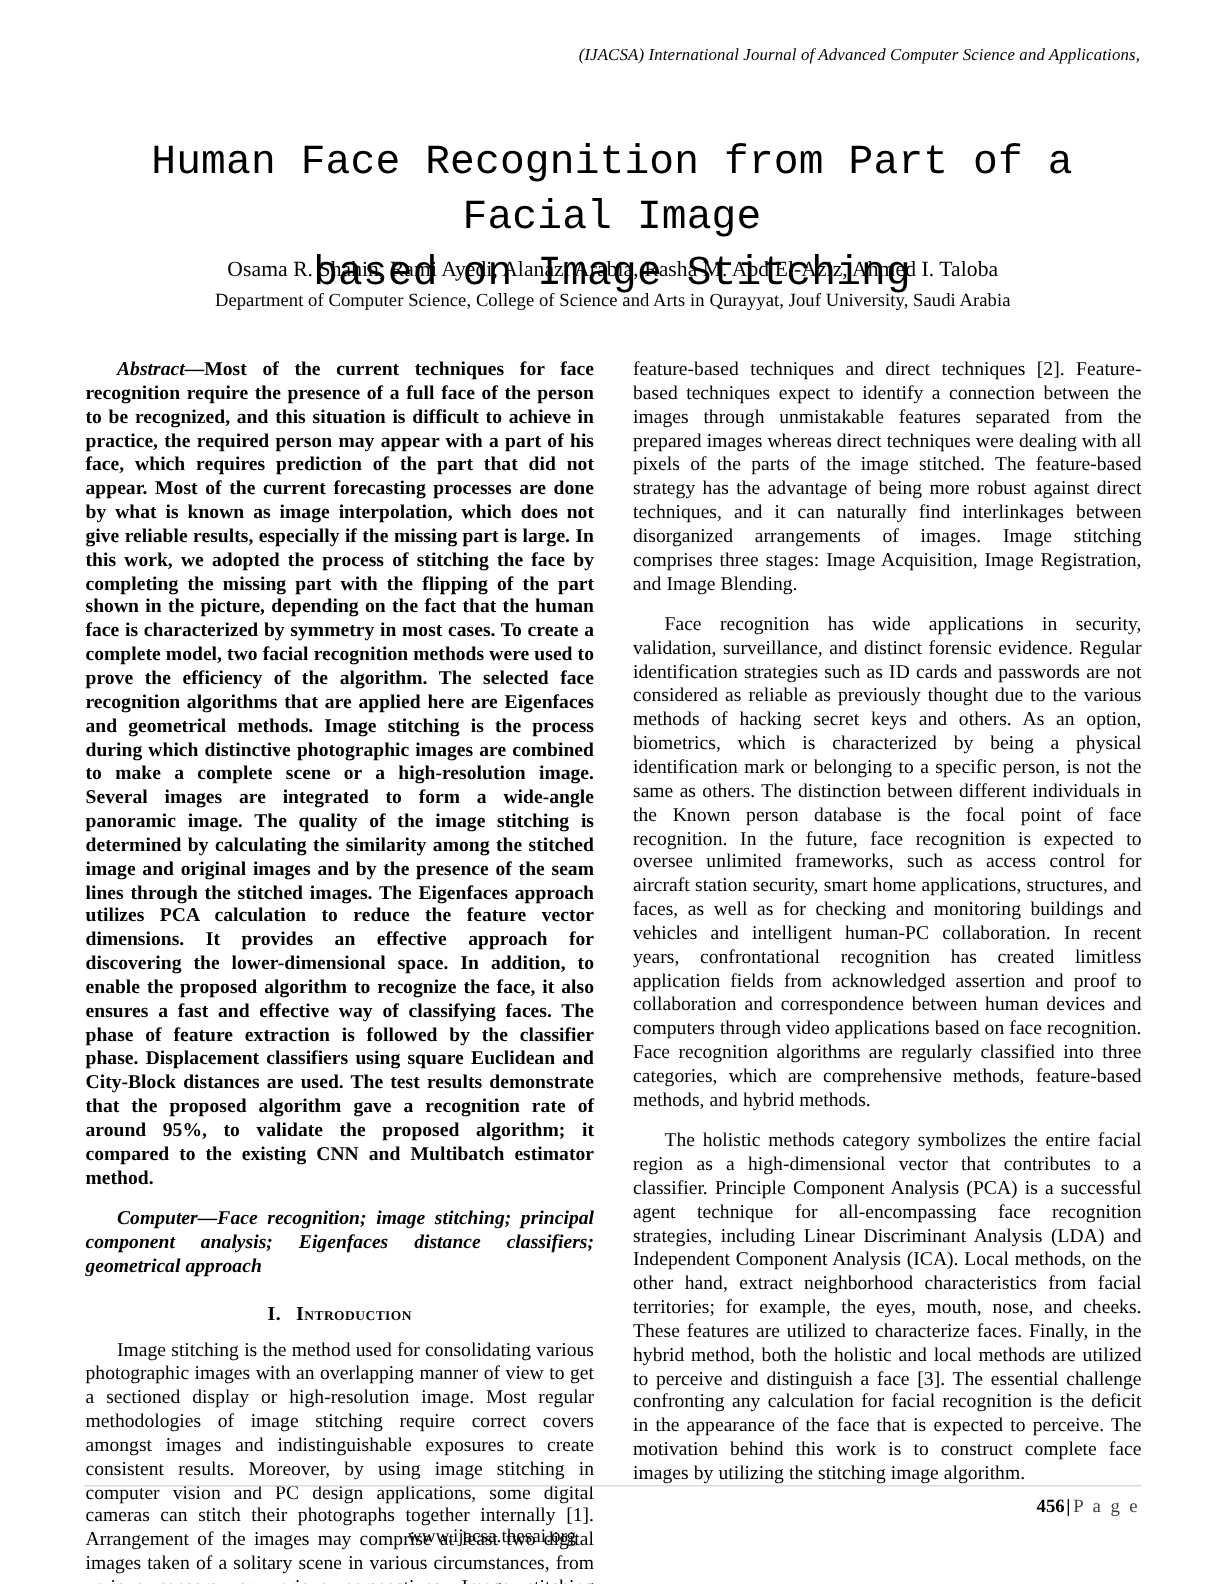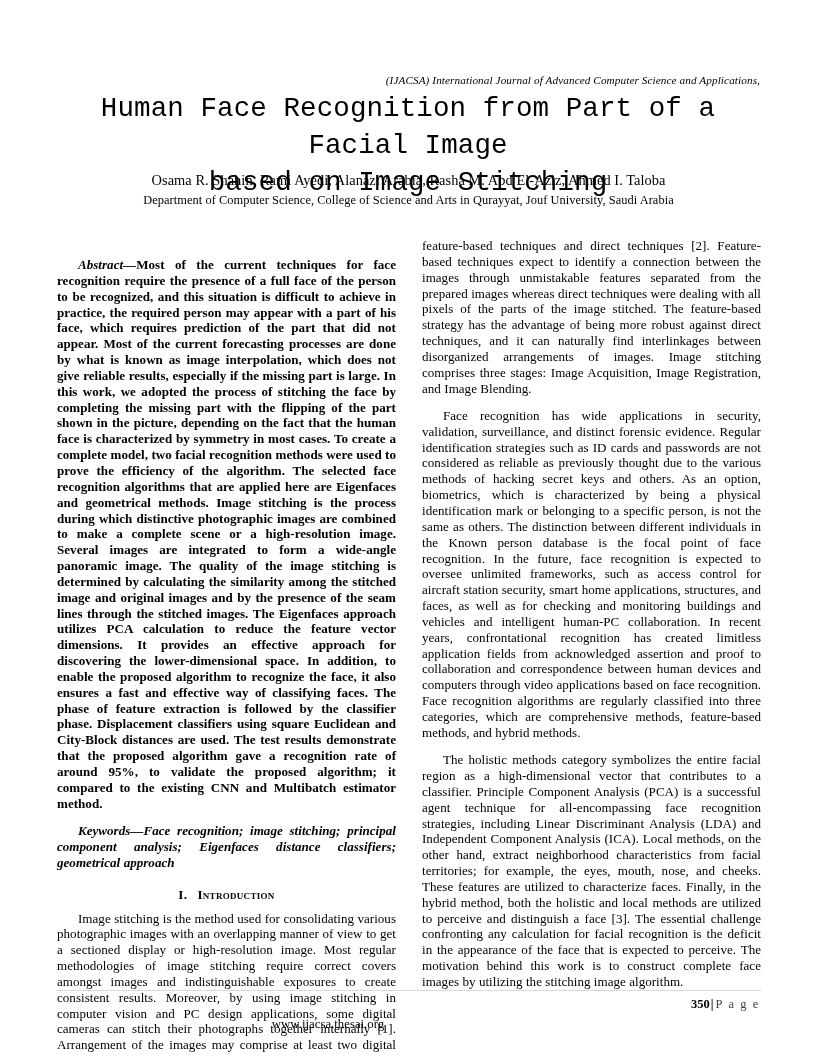--- a/index.html
+++ b/index.html
@@ -28,21 +28,20 @@
   .journal-header {
     position: absolute;
     top: 30px;
     left: 57px;
     right: 56px;
     text-align: right;
     font-style: italic;
     font-size: 11.2px;
     line-height: 15.5px;
     letter-spacing: 0.1px;
-    margin-top: 43px;
   }
   .journal-header div { display: block; }
 
   
   .paper-title {
     position: absolute;
     top: 72px;
     left: 60px;
     right: 60px;
     text-align: center;
@@ -98,21 +97,20 @@
     text-indent: 21px;
     letter-spacing: 0.02px;
     word-spacing: 0.1px;
     hyphens: none;
   }
   p.para + p.para { margin-top: 11.5px; }
 
   p.abstract {
     font-weight: bold;
     text-indent: 21px;
-    margin-top: 19px;
   }
   p.abstract .lead {
     font-style: italic;
     font-weight: bold;
   }
 
   p.keywords {
     font-weight: bold;
     font-style: italic;
     text-indent: 21px;
@@ -185,21 +183,21 @@
     <div class="authors-line">Osama R. Shahin, Rami Ayedi, Alanazi Arabia, Rasha M. Abd El-Aziz, Ahmed I. Taloba</div>
     <div class="affiliation-line">Department of Computer Science, College of Science and Arts in Qurayyat, Jouf University, Saudi Arabia</div>
   </div>
 
   <div class="body-columns">
 
     <div class="col col-left">
 
       <p class="para abstract"><span class="lead">Abstract—</span><span>Most of the current techniques for face recognition require the presence of a full face of the person to be recognized, and this situation is difficult to achieve in practice, the required person may appear with a part of his face, which requires prediction of the part that did not appear. Most of the current forecasting processes are done by what is known as image interpolation, which does not give reliable results, especially if the missing part is large. In this work, we adopted the process of stitching the face by completing the missing part with the flipping of the part shown in the picture, depending on the fact that the human face is characterized by symmetry in most cases. To create a complete model, two facial recognition methods were used to prove the efficiency of the algorithm. The selected face recognition algorithms that are applied here are Eigenfaces and geometrical methods. Image stitching is the process during which distinctive photographic images are combined to make a complete scene or a high-resolution image. Several images are integrated to form a wide-angle panoramic image. The quality of the image stitching is determined by calculating the similarity among the stitched image and original images and by the presence of the seam lines through the stitched images. The Eigenfaces approach utilizes PCA calculation to reduce the feature vector dimensions. It provides an effective approach for discovering the lower-dimensional space. In addition, to enable the proposed algorithm to recognize the face, it also ensures a fast and effective way of classifying faces. The phase of feature extraction is followed by the classifier phase. Displacement classifiers using square Euclidean and City-Block distances are used. The test results demonstrate that the proposed algorithm gave a recognition rate of around 95%, to validate the proposed algorithm; it compared to the existing CNN and Multibatch estimator method.</span></p>
 
-      <p class="para keywords"><span>Keywords—</span><span>Face recognition; image stitching; principal component analysis; Eigenfaces distance classifiers; geometrical approach</span></p>
+      <p class="para keywords"><span>Computer—</span><span>Face recognition; image stitching; principal component analysis; Eigenfaces distance classifiers; geometrical approach</span></p>
 
       <div class="section-heading"><span class="numeral">I.</span><span>Introduction</span></div>
 
       <p class="para">Image stitching is the method used for consolidating various photographic images with an overlapping manner of view to get a sectioned display or high-resolution image. Most regular methodologies of image stitching require correct covers amongst images and indistinguishable exposures to create consistent results. Moreover, by using image stitching in computer vision and PC design applications, some digital cameras can stitch their photographs together internally [1]. Arrangement of the images may comprise at least two digital images taken of a solitary scene in various circumstances, from various sensors, or various perspectives. Image stitching strategies are classified into two general methodologies:</p>
 
     </div>
 
     <div class="col col-right">
 
       <p class="para" style="text-indent:0">feature-based techniques and direct techniques [2]. Feature-based techniques expect to identify a connection between the images through unmistakable features separated from the prepared images whereas direct techniques were dealing with all pixels of the parts of the image stitched. The feature-based strategy has the advantage of being more robust against direct techniques, and it can naturally find interlinkages between disorganized arrangements of images. Image stitching comprises three stages: Image Acquisition, Image Registration, and Image Blending.</p>
@@ -207,17 +205,17 @@
       <p class="para">Face recognition has wide applications in security, validation, surveillance, and distinct forensic evidence. Regular identification strategies such as ID cards and passwords are not considered as reliable as previously thought due to the various methods of hacking secret keys and others. As an option, biometrics, which is characterized by being a physical identification mark or belonging to a specific person, is not the same as others. The distinction between different individuals in the Known person database is the focal point of face recognition. In the future, face recognition is expected to oversee unlimited frameworks, such as access control for aircraft station security, smart home applications, structures, and faces, as well as for checking and monitoring buildings and vehicles and intelligent human-PC collaboration. In recent years, confrontational recognition has created limitless application fields from acknowledged assertion and proof to collaboration and correspondence between human devices and computers through video applications based on face recognition. Face recognition algorithms are regularly classified into three categories, which are comprehensive methods, feature-based methods, and hybrid methods.</p>
 
       <p class="para">The holistic methods category symbolizes the entire facial region as a high-dimensional vector that contributes to a classifier. Principle Component Analysis (PCA) is a successful agent technique for all-encompassing face recognition strategies, including Linear Discriminant Analysis (LDA) and Independent Component Analysis (ICA). Local methods, on the other hand, extract neighborhood characteristics from facial territories; for example, the eyes, mouth, nose, and cheeks. These features are utilized to characterize faces. Finally, in the hybrid method, both the holistic and local methods are utilized to perceive and distinguish a face [3]. The essential challenge confronting any calculation for facial recognition is the deficit in the appearance of the face that is expected to perceive. The motivation behind this work is to construct complete face images by utilizing the stitching image algorithm.</p>
 
     </div>
 
   </div>
 
   <div class="footer-rule"></div>
 
-  <div class="page-number"><span class="num">350</span><span class="sep">|</span><span class="word">P a g e</span></div>
+  <div class="page-number"><span class="num">456</span><span class="sep">|</span><span class="word">P a g e</span></div>
 
   <div class="footer-site">www.ijacsa.thesai.org</div>
 
 </div>
 
 </body></html>

